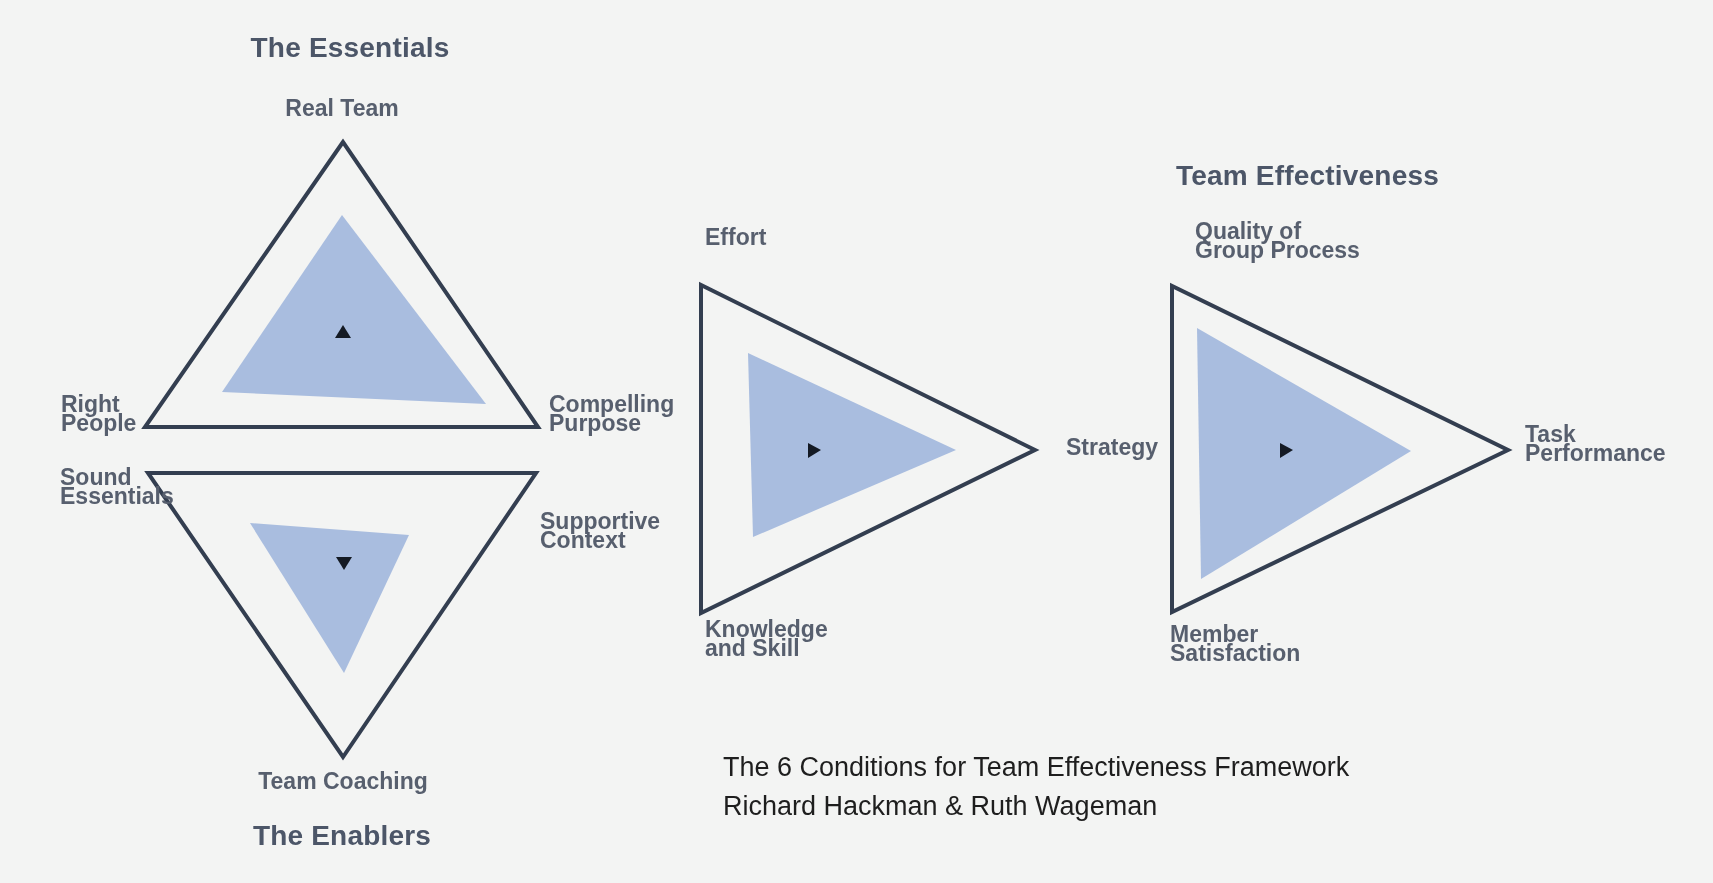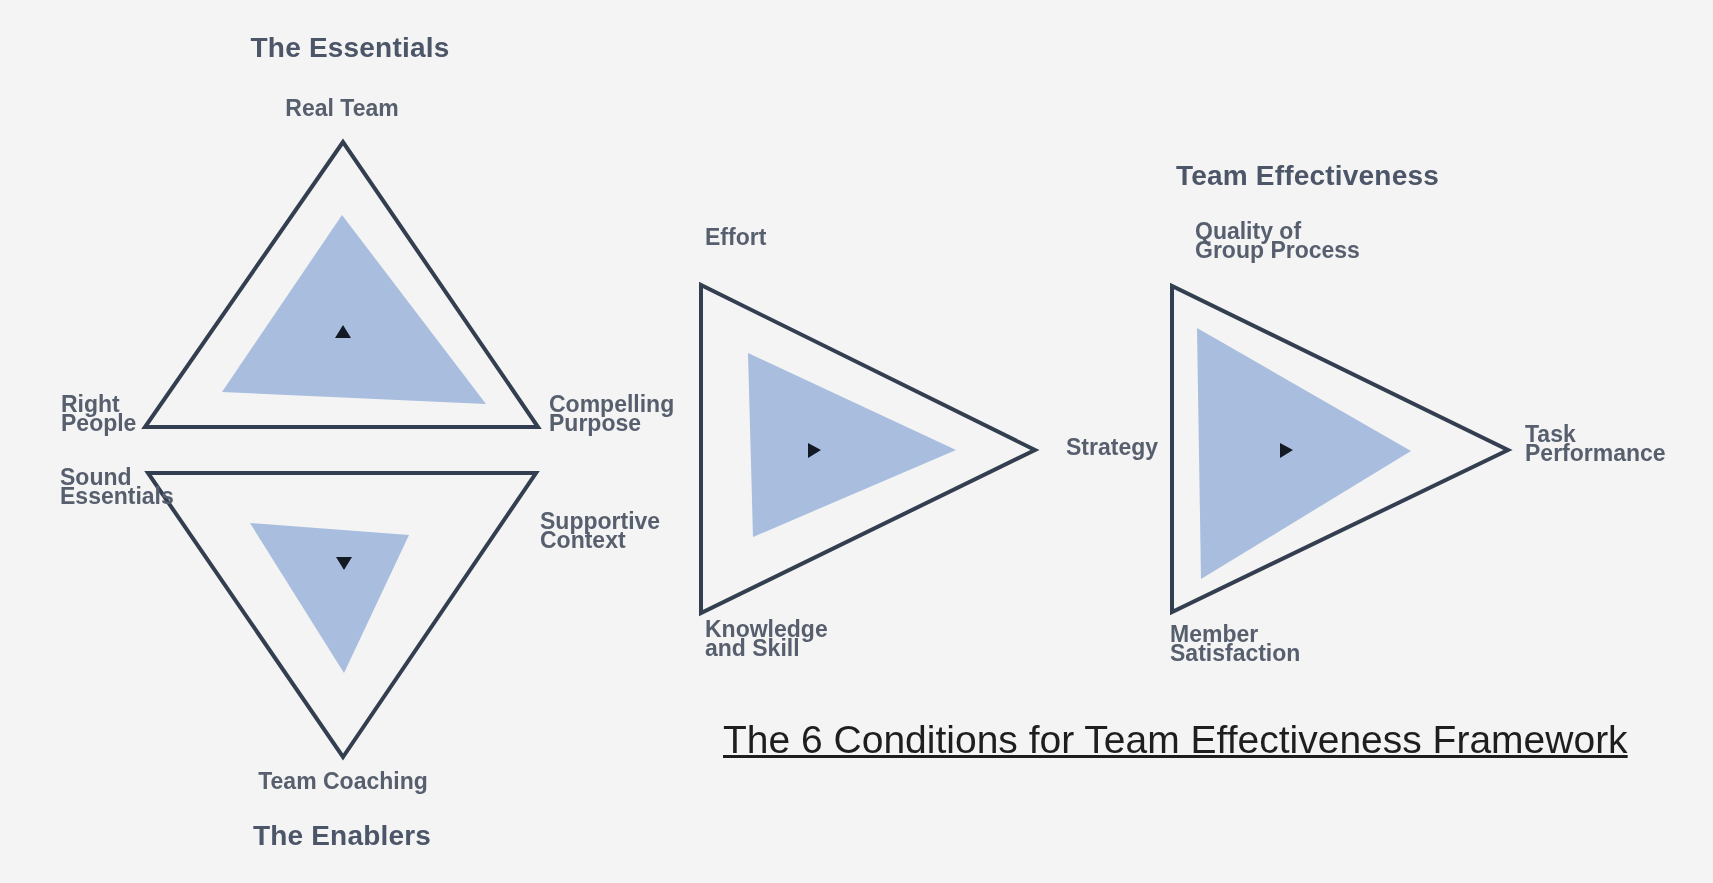--- a/index.html
+++ b/index.html
@@ -39,26 +39,25 @@
     font-size: 23px;
     line-height: 19px;
     font-weight: bold;
     color: var(--label-text, #575f6e);
     white-space: pre-line;
   }
   .v-center { text-align: center; }
   .caption {
     position: absolute;
     left: 723px;
-    top: 720px;
-    font-size: 39px;
+    top: 748px;
+    font-size: 27px;
     line-height: 39px;
     color: var(--caption-text, #1e1e1e);
     white-space: nowrap;
-    text-decoration: underline;
   }
 </style>
 </head>
 <body>
 
 <div class="canvas">
 
   <svg class="diagram" viewBox="0 0 1713 883" xmlns="http://www.w3.org/2000/svg">
 
     <polygon class="fill-tri" points="342,215 222,392 486,404"></polygon>
@@ -101,15 +100,16 @@
 
   <div class="v-label" style="left:1173px; top:222px;margin-left:22px;">Quality of
 Group Process</div>
   <div class="v-label" style="left:1170px; top:625px;">Member
 Satisfaction</div>
   <div class="v-label" style="left:1525px; top:425px;">Task
 Performance</div>
 
   <div class="caption">
     <div>The 6 Conditions for Team Effectiveness Framework</div>
+    <div>Richard Hackman &amp; Ruth Wageman</div>
   </div>
 
 </div>
 
 </body></html>

